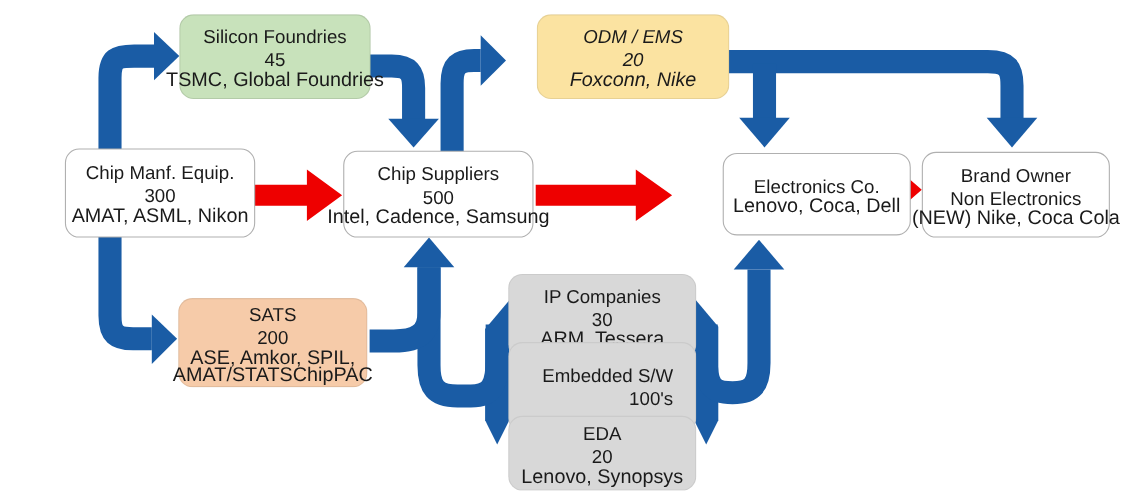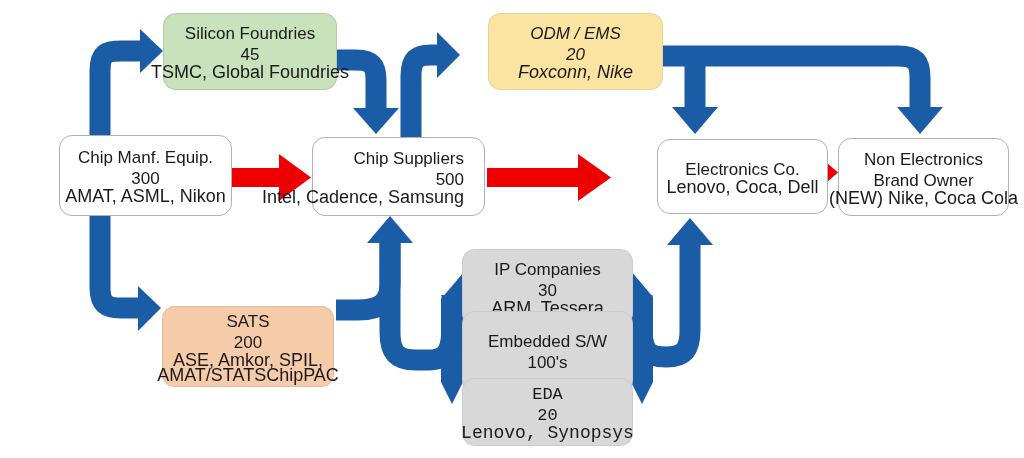--- a/index.html
+++ b/index.html
@@ -19,28 +19,28 @@
   .node .t{font-size:17px;line-height:21px;white-space:nowrap;}
   .node .e{font-size:18px;line-height:15px;white-space:nowrap;}
   .white{background:var(--node-white);border:1.6px solid var(--border-gray);}
   .green{background:var(--node-green);border:1px solid rgba(0,0,0,0.10);}
   .yellow{background:var(--node-yellow);border:1px solid rgba(0,0,0,0.08);}
   .peach{background:var(--node-peach);border:1px solid rgba(0,0,0,0.08);}
   .gray{background:var(--node-gray);border:1px solid rgba(0,0,0,0.06);}
   
   #n-chipmanf{left:14px;top:135px;width:173px;height:81px;margin-left:45px;}
   #n-silicon{left:163px;top:13px;width:174px;height:77px;}
-  #n-chipsup{left:312px;top:137px;width:173px;height:79px;align-items:flex-end;}
+  #n-chipsup{left:312px;top:137px;width:173px;height:79px;}
   #n-odm{left:488px;top:13px;width:175px;height:77px;font-style:italic;}
   #n-elec{left:611px;top:139px;width:171px;height:75px;margin-left:46px;}
   #n-nonelec{left:838px;top:138px;width:171px;height:78px;}
-  #n-sats{left:162px;top:271px;width:172px;height:81px;margin-top:35px;}
+  #n-sats{left:162px;top:271px;width:172px;height:81px;}
   #n-ip{left:462px;top:249px;width:171px;height:77px;}
-  #n-emb{left:462px;top:311px;width:171px;height:82px;}
-  #n-eda{left:462px;top:378px;width:171px;height:68px;font-family:Liberation Mono, monospace;}
+  #n-emb{left:462px;top:311px;width:171px;height:82px;align-items:flex-end;}
+  #n-eda{left:462px;top:378px;width:171px;height:68px;}
 </style>
 </head>
 <body>
 
 <div id="stage" style="--flow-blue: #1A5CA5; --flow-red: #EE0000; --node-green: #C8E2BB; --node-yellow: #FBE3A1; --node-peach: #F6CBA9; --node-gray: #D8D8D8; --node-white: #FFFFFF; --border-gray: #B0B0B0;">
 
   <svg id="flow-svg" viewBox="0 0 1024 458">
 
     <g>
       <path class="blue-stroke" d="M 100 140 L 100 71 C 100 53 106 51 122 51 L 140 51"></path>
@@ -124,22 +124,22 @@
     <div class="t">20</div>
     <div class="e">Foxconn, Nike</div>
   </div>
 
   <div class="node white" id="n-elec">
     <div class="t">Electronics Co.</div>
     <div class="e">Lenovo, Coca, Dell</div>
   </div>
 
   <div class="node white" id="n-nonelec">
+    <div class="t">Brand Owner</div>
     <div class="t">Non Electronics</div>
-    <div class="t">Brand Owner</div>
     <div class="e">(NEW) Nike, Coca Cola</div>
   </div>
 
   <div class="node peach" id="n-sats">
     <div class="t">SATS</div>
     <div class="t">200</div>
     <div class="e">ASE, Amkor, SPIL,</div>
     <div class="e">AMAT/STATSChipPAC</div>
   </div>
 

